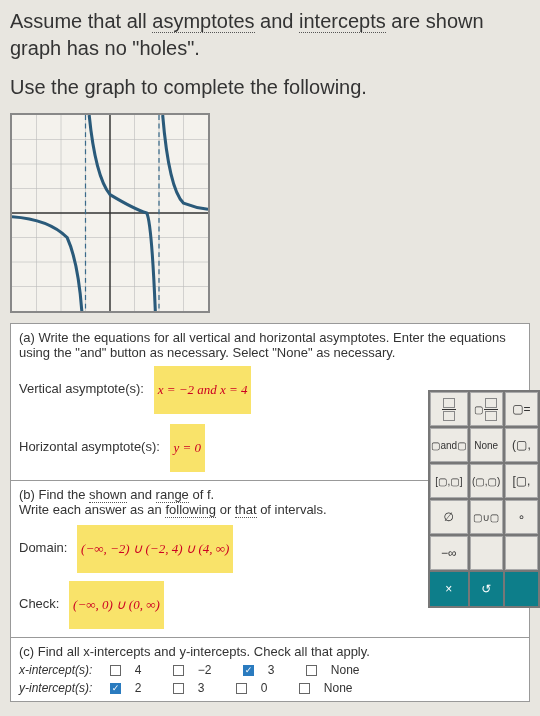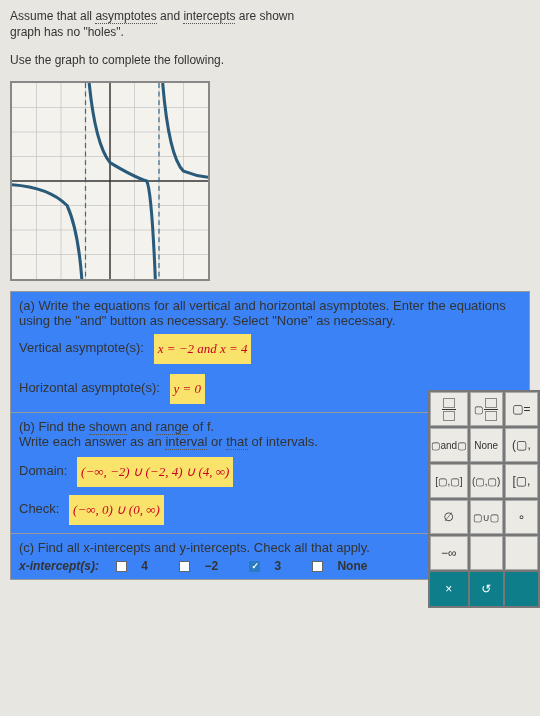--- a/index.html
+++ b/index.html
@@ -6,31 +6,31 @@
   body {
     font-family: Arial, Helvetica, sans-serif;
     background: #e8e6e0;
     width: 540px;
     height: 716px;
     overflow: hidden;
     color: #333;
     position: relative;
   }
   .page { padding: 8px 10px; }
-  .instr { font-size: 12px; line-height: 1.35; margin-bottom: 12px; }
+  .instr { font-size: 20px; line-height: 1.35; margin-bottom: 12px; }
   .dotted { border-bottom: 1px dotted #555; }
   .graphbox { width: 200px; height: 200px; border: 2px solid #888; background: #f4f2ed; margin-bottom: 10px; position: relative; }
   .graphbox svg { width: 100%; height: 100%; display: block; }
-  .qtable { border: 1px solid #999; background: #3b82f6; width: 100%; font-size: 13px; }
+  .qtable { border: 1px solid #999; background: #ffffff; width: 100%; font-size: 13px; }
   .qrow { border-bottom: 1px solid #999; padding: 6px 8px; }
   .qrow:last-child { border-bottom: none; }
-  .ans { background: #f9e36a; padding: 7px 4px; color: #c02; font-family: 'Times New Roman', serif; font-style: italic; }
+  .ans { background: #f9e36a; padding: 16px 4px; color: #c02; font-family: 'Times New Roman', serif; font-style: italic; }
   .inline { display: inline-block; vertical-align: middle; }
   .lbl { margin-right: 6px; }
-  .opts { margin-top: 4px; font-size: 12px; font-weight: bold; }
+  .opts { margin-top: 4px; font-size: 12px; }
   .opts span { margin-right: 14px; white-space: nowrap; }
   .chk { display:inline-block; width:11px; height:11px; border:1px solid #666; vertical-align:middle; margin-right:3px; background:#fff; position:relative; }
   .chk.checked { background:#2a7bbf; border-color:#2a7bbf; }
   .chk.checked::after { content:"✓"; color:#fff; font-size:9px; position:absolute; top:-1px; left:1px; }
   .palette { position:absolute; right:0; top:390px; width:112px; display:grid; grid-template-columns:repeat(3,1fr); gap:2px; background:#777; padding:2px; font-size:12px; }
   .pbtn { background:#eceae4; height:34px; display:flex; align-items:center; justify-content:center; border:1px solid #aaa; }
   .pbtn.teal { background:#0d7e8a; color:#fff; border-color:#0d7e8a; }
   .frac { display:inline-flex; flex-direction:column; align-items:center; font-size:11px; line-height:1; }
   .frac .n, .frac .d { border:1px solid #888; width:12px; height:10px; }
   .frac .bar { width:14px; height:1px; background:#333; margin:1px 0; }
@@ -83,39 +83,46 @@
         </div>
         <div style="margin:10px 0 2px;">
           <span class="lbl">Horizontal asymptote(s):</span>
           <span class="ans inline">y = 0</span>
         </div>
       </div>
 
       <div class="qrow">
         <div>
           <span>(b) Find the </span><span class="dotted">shown</span><span> and </span><span class="dotted">range</span><span> of f.</span><br>
-          <span>Write each answer as an </span><span class="dotted">interval</span><span> or </span><span class="dotted">that</span><span> of intervals.</span>
+          <span>Write each answer as an </span><span class="dotted">following</span><span> or </span><span class="dotted">that</span><span> of intervals.</span>
         </div>
         <div style="margin:8px 0;">
           <span class="lbl">Domain:</span>
           <span class="ans inline">(−∞, −2) ∪ (−2, 4) ∪ (4, ∞)</span>
         </div>
         <div style="margin:8px 0 2px;">
           <span class="lbl">Check:</span>
           <span class="ans inline">(−∞, 0) ∪ (0, ∞)</span>
         </div>
       </div>
 
       <div class="qrow">
         <div>(c) Find all x-intercepts and y-intercepts. Check all that apply.</div>
         <div class="opts">
           <span class="lbl" style="font-style:italic;">x-intercept(s):</span>
           <span><span class="chk"></span><span>4</span></span>
           <span><span class="chk"></span><span>−2</span></span>
           <span><span class="chk checked"></span><span>3</span></span>
+          <span><span class="chk"></span><span>None</span></span>
+        </div>
+        <div class="opts">
+          <span class="lbl" style="font-style:italic;">y-intercept(s):</span>
+          <span><span class="chk checked"></span><span>2</span></span>
+          <span><span class="chk"></span><span>3</span></span>
+          <span><span class="chk"></span><span>0</span></span>
           <span><span class="chk"></span><span>None</span></span>
         </div>
       </div>
     </div>
   </div>
 </div>
 
 <div class="palette">
   <div class="pbtn">
       <span class="frac">

